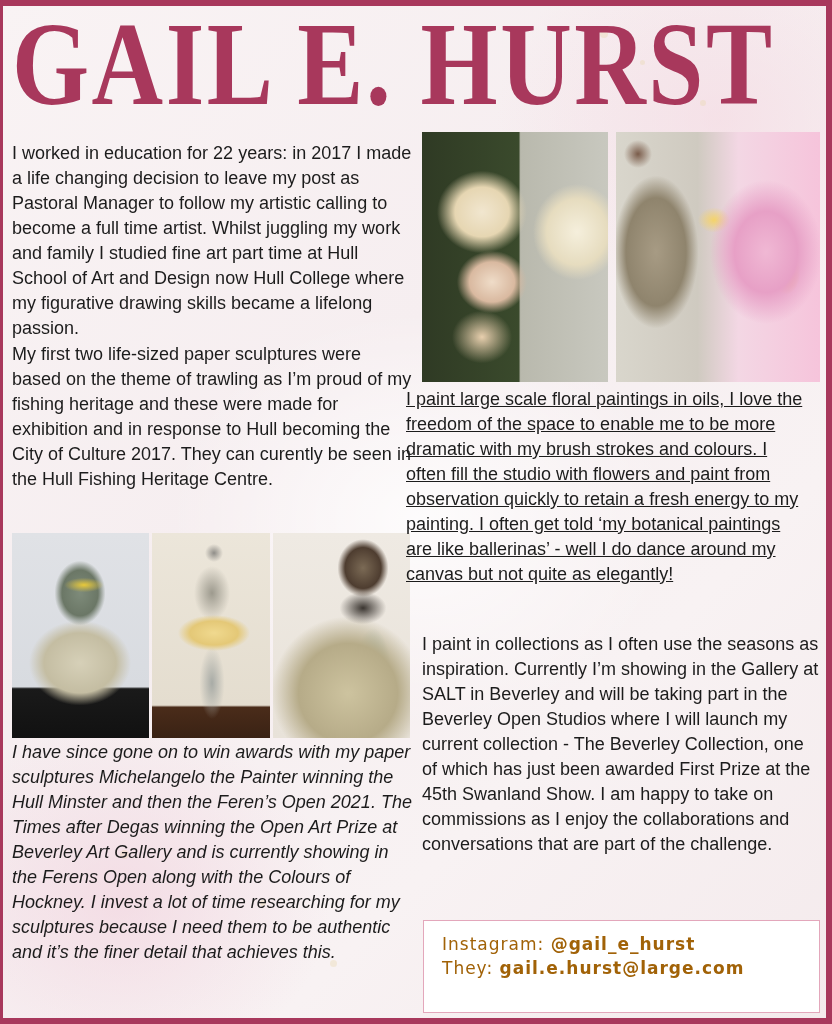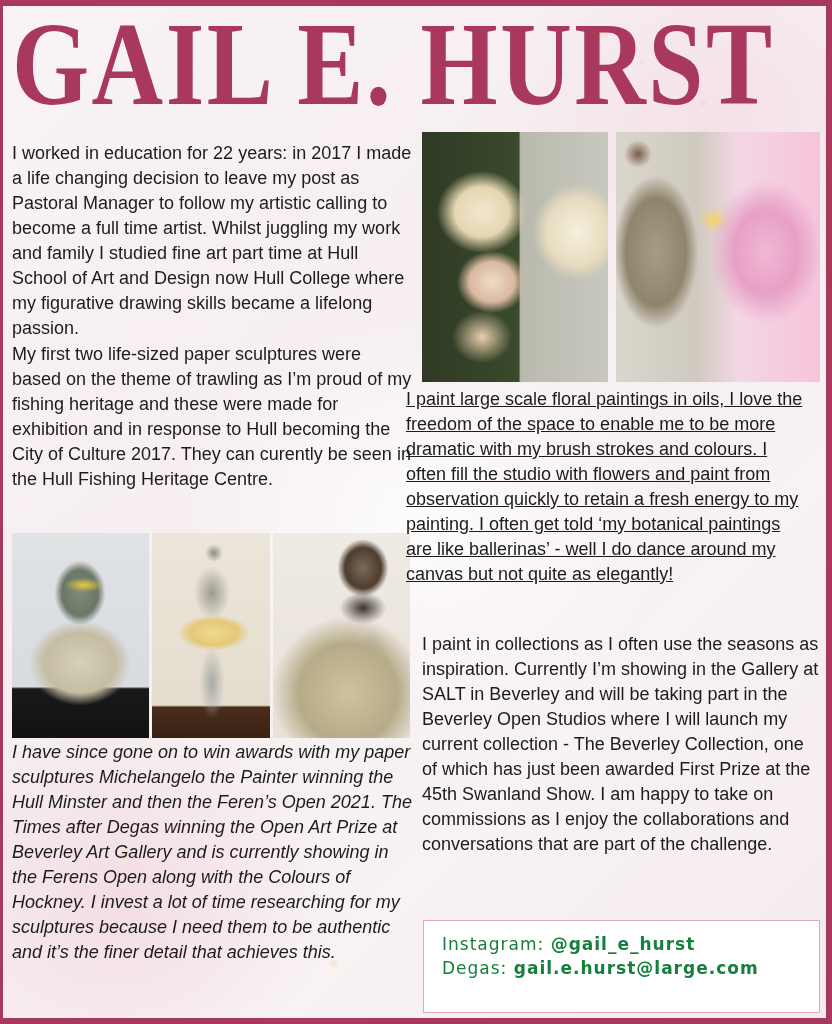--- a/index.html
+++ b/index.html
@@ -77,21 +77,21 @@
         radial-gradient(ellipse 30px 34px at 90px 35px, #7b6a55 0%, #4e3d30 60%, rgba(0,0,0,0) 85%),
         radial-gradient(ellipse 26px 18px at 90px 75px, #3a3530 0%, rgba(0,0,0,0) 90%),
         radial-gradient(ellipse 90px 90px at 75px 160px, #cdc39f 0%, #b6ab88 55%, rgba(0,0,0,0) 85%),
         radial-gradient(ellipse 20px 50px at 100px 140px, #7fa6a0 0%, rgba(0,0,0,0) 90%),
         linear-gradient(180deg, #efeae3 0%, #e8e2d9 100%); }
 
     .contact {
       position: absolute; left: 423px; top: 920px; width: 397px; height: 93px;
       background: #ffffff; border: 1.5px solid #e3a7bb;
       padding: 11px 0 0 18px;
-      color: #15803d; font-family: "DejaVu Sans", sans-serif; font-size: 17px; line-height: 24px;
+      color: #a16207; font-family: "DejaVu Sans", sans-serif; font-size: 17px; line-height: 24px;
       letter-spacing: 1px;
     }
     .contact .row { white-space: nowrap; }
     .contact .lbl { font-weight: normal; }
     .contact .val { font-weight: bold; }
   </style>
 </head>
 <body>
 
 <div class="page">
@@ -124,15 +124,15 @@
 <div class="photo artist"></div>
 
 <p class="text t4">I paint large scale floral paintings in oils, I love the freedom of the space to enable me to be more dramatic with my brush strokes and colours. I often fill the studio with flowers and paint from observation quickly to retain a fresh energy to my painting. I often get told ‘my botanical paintings are like ballerinas’ - well I do dance around my canvas but not quite as elegantly!</p>
 <p class="text t5">I paint in collections as I often use the seasons as inspiration. Currently I’m showing in the Gallery at SALT in Beverley and will be taking part in the Beverley Open Studios where I will launch my current collection - The Beverley Collection, one of which has just been awarded First Prize at the 45th Swanland Show. I am happy to take on commissions as I enjoy the collaborations and conversations that are part of the challenge.</p>
 
 <div class="contact">
   <div class="row">
     <span class="lbl">Instagram: </span><span class="val">@gail_e_hurst</span>
   </div>
   <div class="row">
-    <span class="lbl">Degas: </span><span class="val">gail.e.hurst@large.com</span>
+    <span class="lbl">They: </span><span class="val">gail.e.hurst@large.com</span>
   </div>
 </div>
 
 </body></html>

